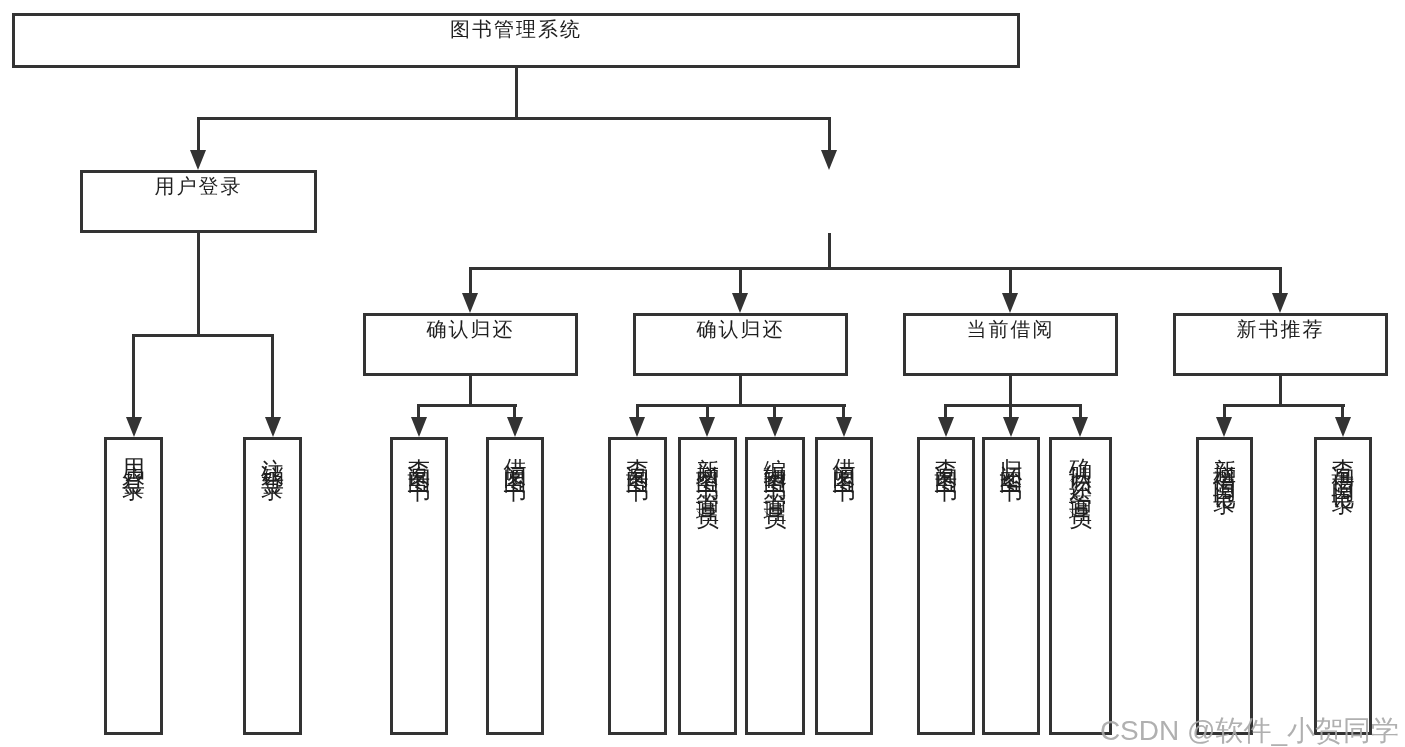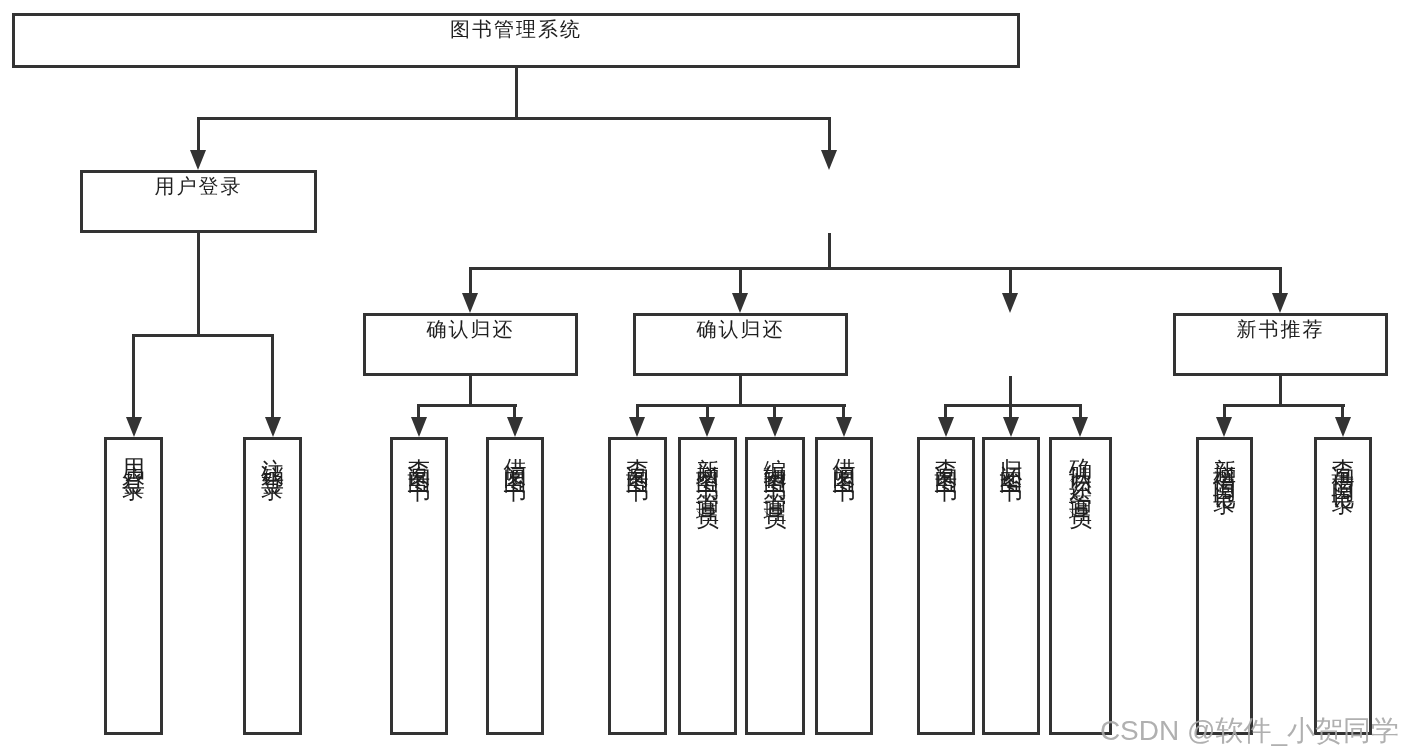--- a/index.html
+++ b/index.html
@@ -112,20 +112,23 @@
   <div class="arrow" style="left:1002px; top:293px;"></div>
   <div class="vline" style="left:1279px; top:267px; height:28px;"></div>
   <div class="arrow" style="left:1272px; top:293px;"></div>
 
   <div class="box h" style="left:363px; top:313px; width:215px; height:63px;">
     <span class="lbl">确认归还</span>
   </div>
   <div class="box h" style="left:633px; top:313px; width:215px; height:63px;">
     <span class="lbl">确认归还</span>
   </div>
+  <div class="box h" style="left:903px; top:313px; width:215px; height:63px;">
+    <span class="lbl">当前借阅</span>
+  </div>
   <div class="box h" style="left:1173px; top:313px; width:215px; height:63px;">
     <span class="lbl">新书推荐</span>
   </div>
 
   <div class="vline" style="left:469px; top:376px; height:31px;"></div>
   <div class="hline" style="left:417px; top:404px; width:100px;"></div>
   <div class="vline" style="left:417px; top:404px; height:15px;"></div>
   <div class="arrow" style="left:411px; top:417px;"></div>
   <div class="vline" style="left:513px; top:404px; height:15px;"></div>
   <div class="arrow" style="left:507px; top:417px;"></div>

